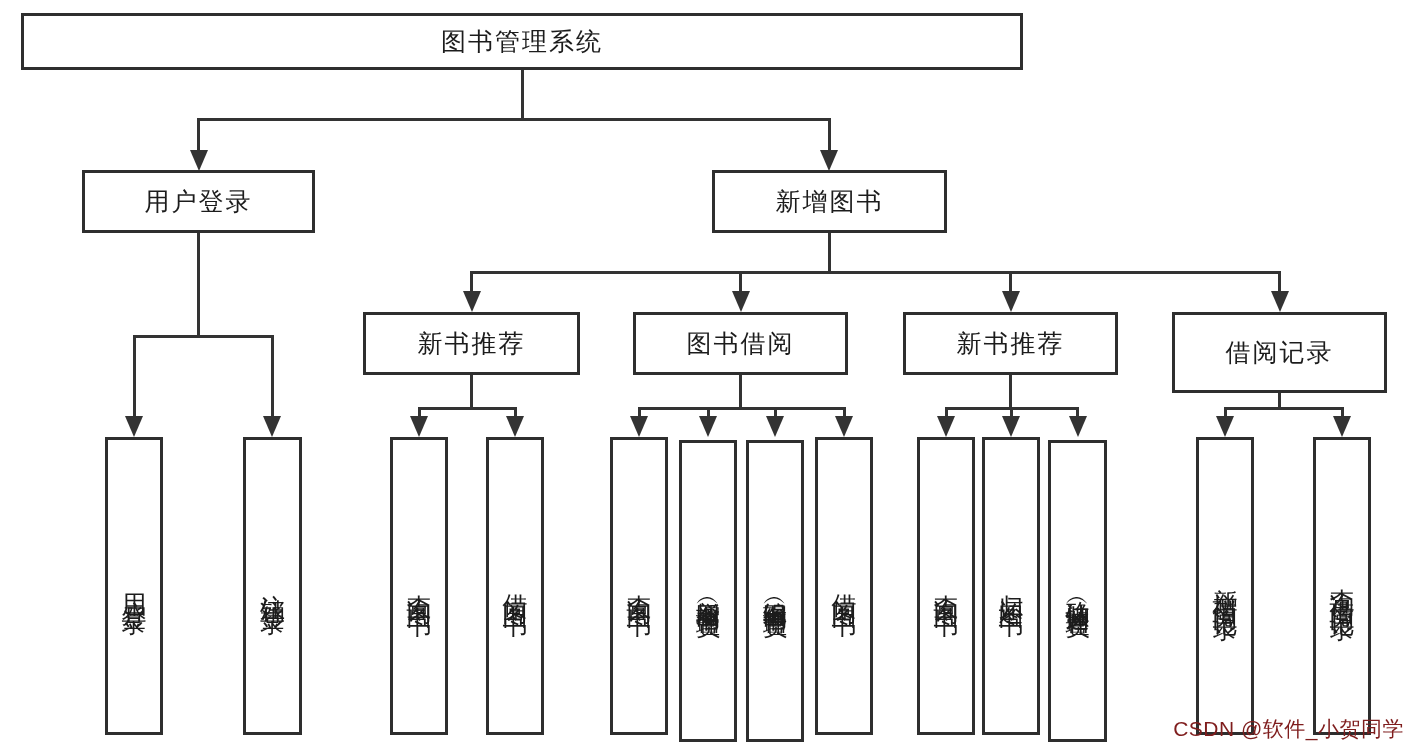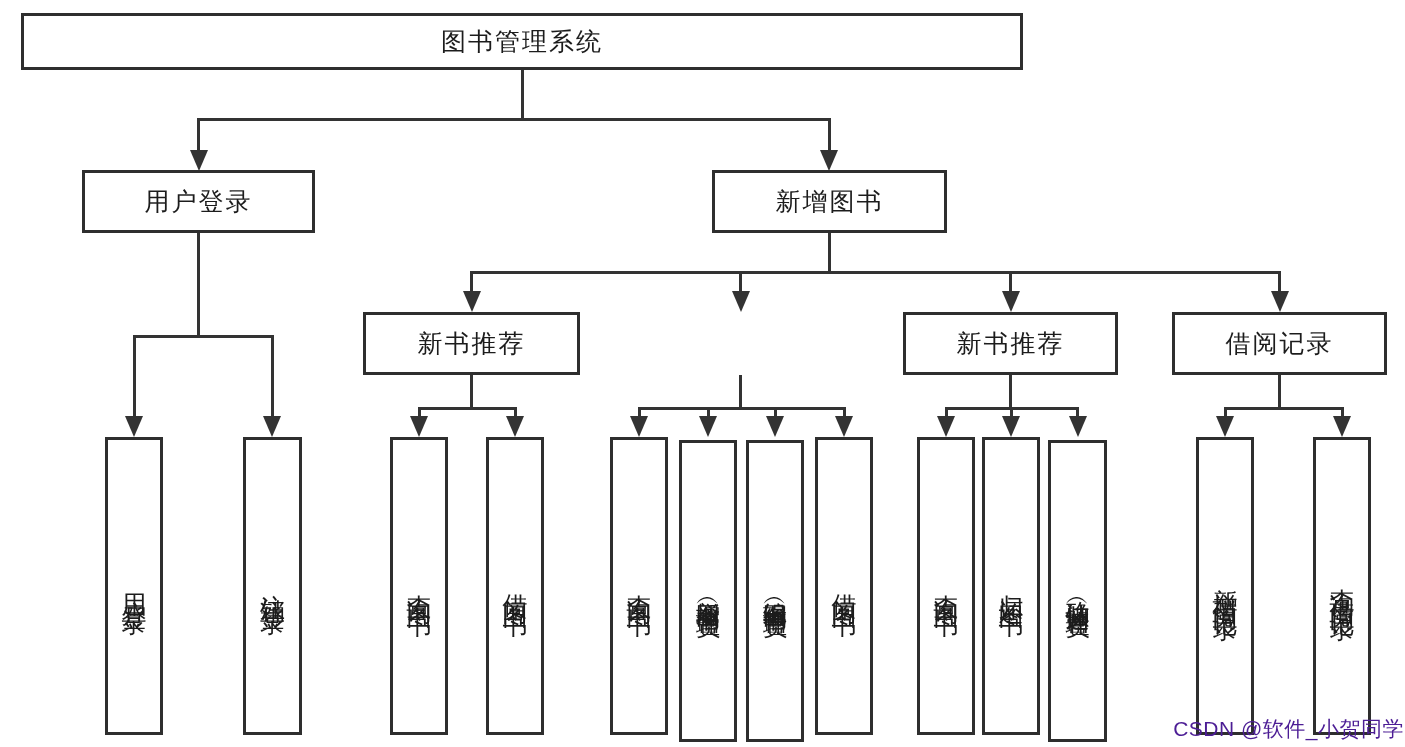--- a/index.html
+++ b/index.html
@@ -29,21 +29,21 @@
     position:absolute;box-sizing:border-box;background:#ffffff;z-index:2;
     border:3px solid #2e2e2e;display:flex;align-items:center;justify-content:center;
   }
   .vbox span{
     writing-mode:vertical-rl;text-orientation:mixed;
     font-size:25px;letter-spacing:6px;color:#1c1c1c;line-height:1;
   }
   .vbox.tight span{font-size:24px;letter-spacing:2px;}
   .watermark{
     position:absolute;right:13px;top:715px;z-index:3;
-    font-size:21px;color:#4c1d95;letter-spacing:0.5px;white-space:nowrap;
+    font-size:21px;color:#7f1d1d;letter-spacing:0.5px;white-space:nowrap;
   }
 </style>
 </head>
 <body>
 
 <div class="canvas">
 
   <div class="hbox" style="left:21px;top:13px;width:1002px;height:57px;">图书管理系统</div>
 
   <div class="vl" style="left:521px;top:69px;height:51px;"></div>
@@ -68,22 +68,23 @@
   <div class="vl" style="left:470px;top:271px;height:22px;"></div>
   <div class="vl" style="left:739px;top:271px;height:22px;"></div>
   <div class="vl" style="left:1009px;top:271px;height:22px;"></div>
   <div class="vl" style="left:1278px;top:271px;height:22px;"></div>
   <div class="arrow" style="left:463px;top:291px;"></div>
   <div class="arrow" style="left:732px;top:291px;"></div>
   <div class="arrow" style="left:1002px;top:291px;"></div>
   <div class="arrow" style="left:1271px;top:291px;"></div>
 
   <div class="hbox" style="left:363px;top:312px;width:217px;height:63px;">新书推荐</div>
+  <div class="hbox" style="left:633px;top:312px;width:215px;height:63px;">图书借阅</div>
   <div class="hbox" style="left:903px;top:312px;width:215px;height:63px;">新书推荐</div>
-  <div class="hbox" style="left:1172px;top:312px;width:215px;height:63px;">借阅记录</div>
+  <div class="hbox" style="left:1172px;top:312px;width:215px;height:81px;">借阅记录</div>
 
   <div class="vl" style="left:470px;top:375px;height:35px;"></div>
   <div class="hl" style="left:418px;top:407px;width:99px;"></div>
   <div class="vl" style="left:418px;top:407px;height:11px;"></div>
   <div class="vl" style="left:514px;top:407px;height:11px;"></div>
   <div class="arrow" style="left:410px;top:416px;"></div>
   <div class="arrow" style="left:506px;top:416px;"></div>
 
   <div class="vl" style="left:739px;top:375px;height:35px;"></div>
   <div class="hl" style="left:638px;top:407px;width:207px;"></div>

